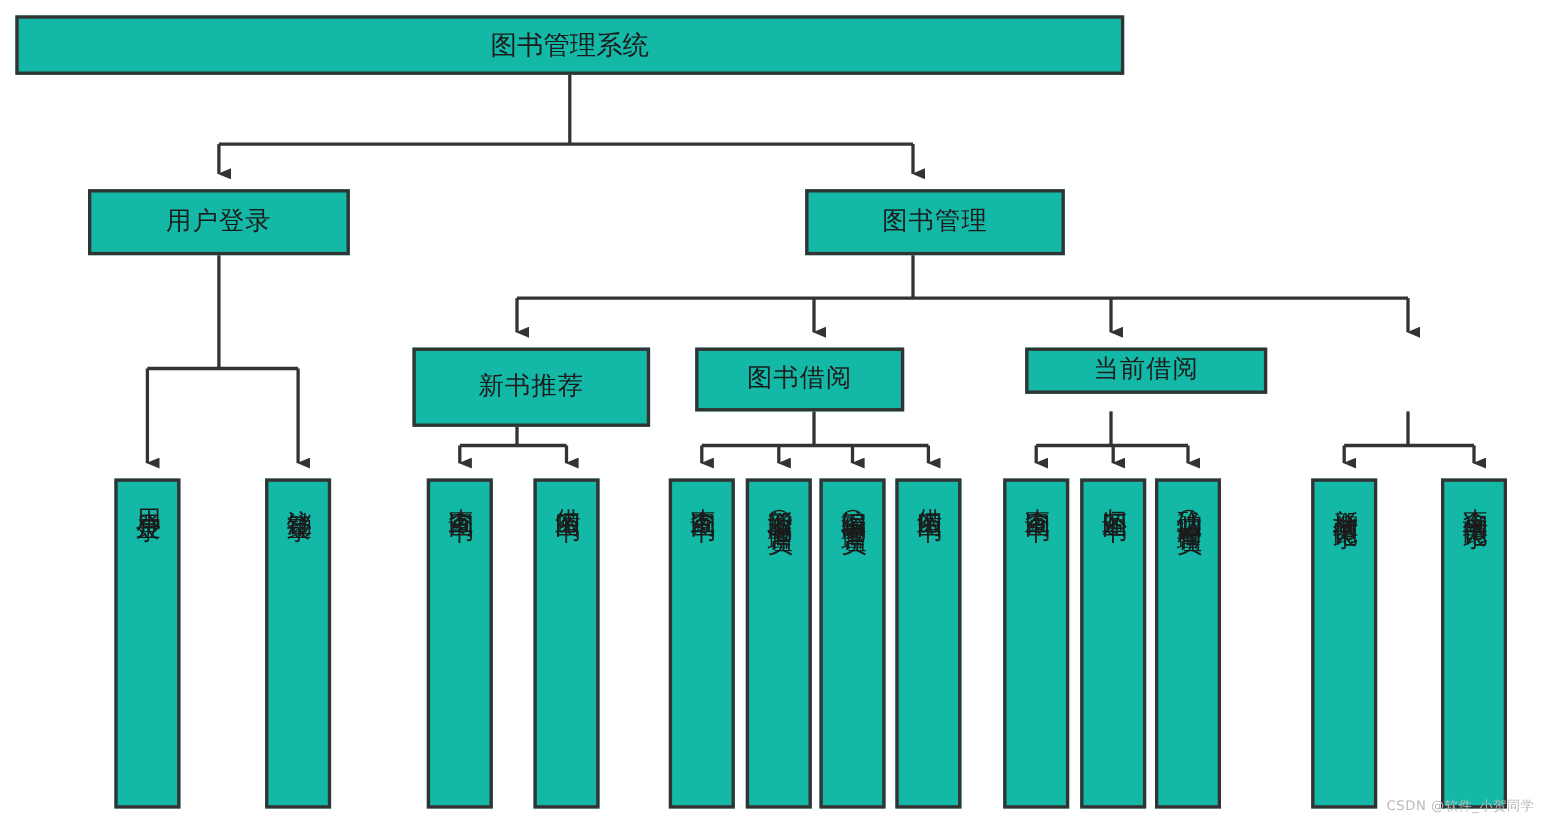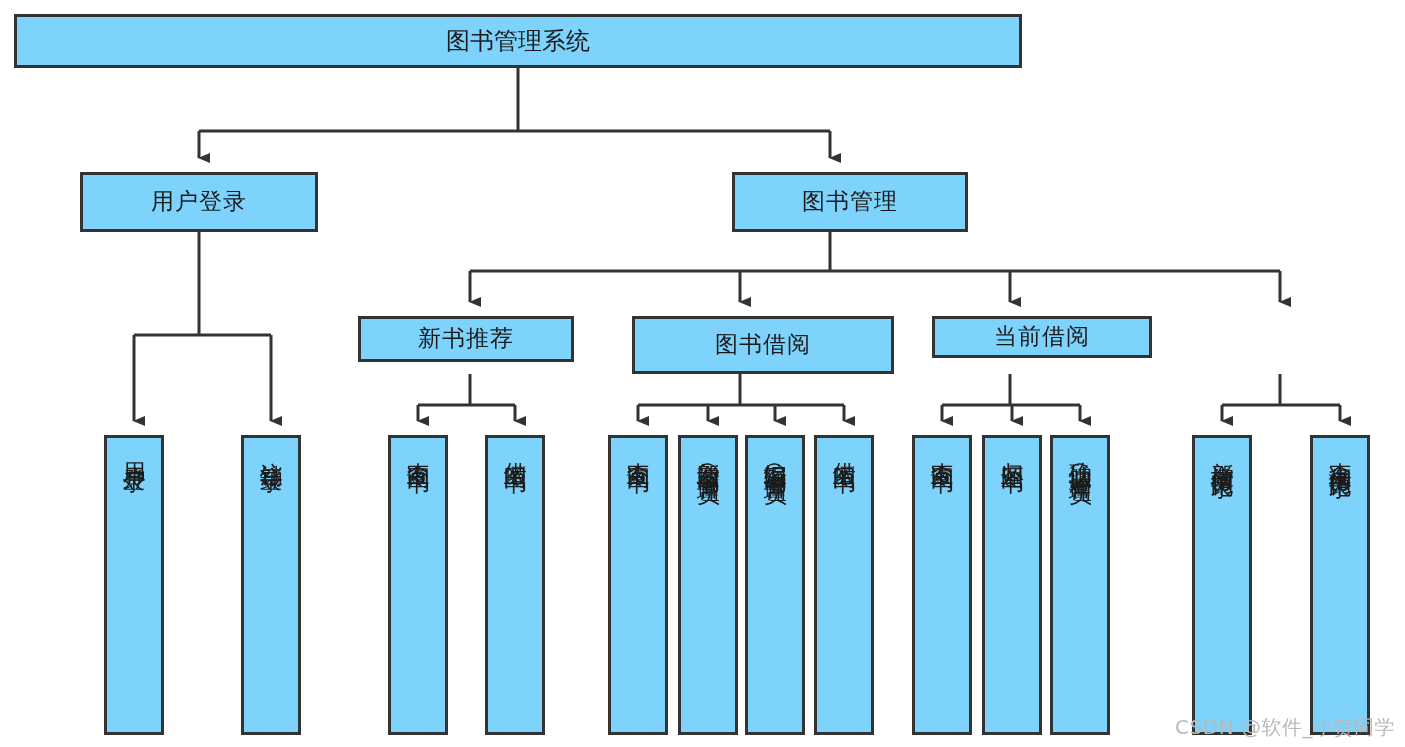--- a/index.html
+++ b/index.html
@@ -21,21 +21,21 @@
     position: absolute;
     left: 0;
     top: 0;
     width: 1405px;
     height: 747px;
     pointer-events: none;
   }
   .node {
     position: absolute;
     box-sizing: border-box;
-    background: #7dd3fc;
+    background: #14b8a6;
     border: 3px solid #333333;
     display: flex;
     align-items: center;
     justify-content: center;
     color: #1b1b1b;
     text-align: center;
   }
   .node.h {
     font-size: 23px;
     letter-spacing: 1px;
@@ -54,21 +54,21 @@
     font-size: 23px;
     line-height: 1.28;
     letter-spacing: 3px;
     white-space: nowrap;
     color: #1b1b1b;
   }
   .watermark {
     position: absolute;
     right: 10px;
     bottom: 6px;
-    font-size: 20px;
+    font-size: 12px;
     color: #b9b9b9;
     letter-spacing: 0.5px;
     white-space: nowrap;
   }
 </style>
 </head>
 <body>
 
 <div id="canvas">
 
@@ -129,24 +129,24 @@
     <span>图书管理系统</span>
   </div>
 
   <div class="node h" style="left:80px; top:172px; width:238px; height:60px;">
     <span>用户登录</span>
   </div>
   <div class="node h" style="left:732px; top:172px; width:236px; height:60px;">
     <span>图书管理</span>
   </div>
 
-  <div class="node h" style="left:358px; top:316px; width:216px; height:46px;">
+  <div class="node h" style="left:375px; top:316px; width:216px; height:72px;">
     <span>新书推荐</span>
   </div>
-  <div class="node h" style="left:632px; top:316px; width:262px; height:58px;">
+  <div class="node h" style="left:632px; top:316px; width:190px; height:58px;">
     <span>图书借阅</span>
   </div>
   <div class="node h" style="left:932px; top:316px; width:220px; height:42px;">
     <span>当前借阅</span>
   </div>
 
   <div class="node leaf" style="left:104px; top:435px; width:60px; height:300px;">
     <span class="vtext">用户登录</span>
   </div>
   <div class="node leaf" style="left:241px; top:435px; width:60px; height:300px;">

